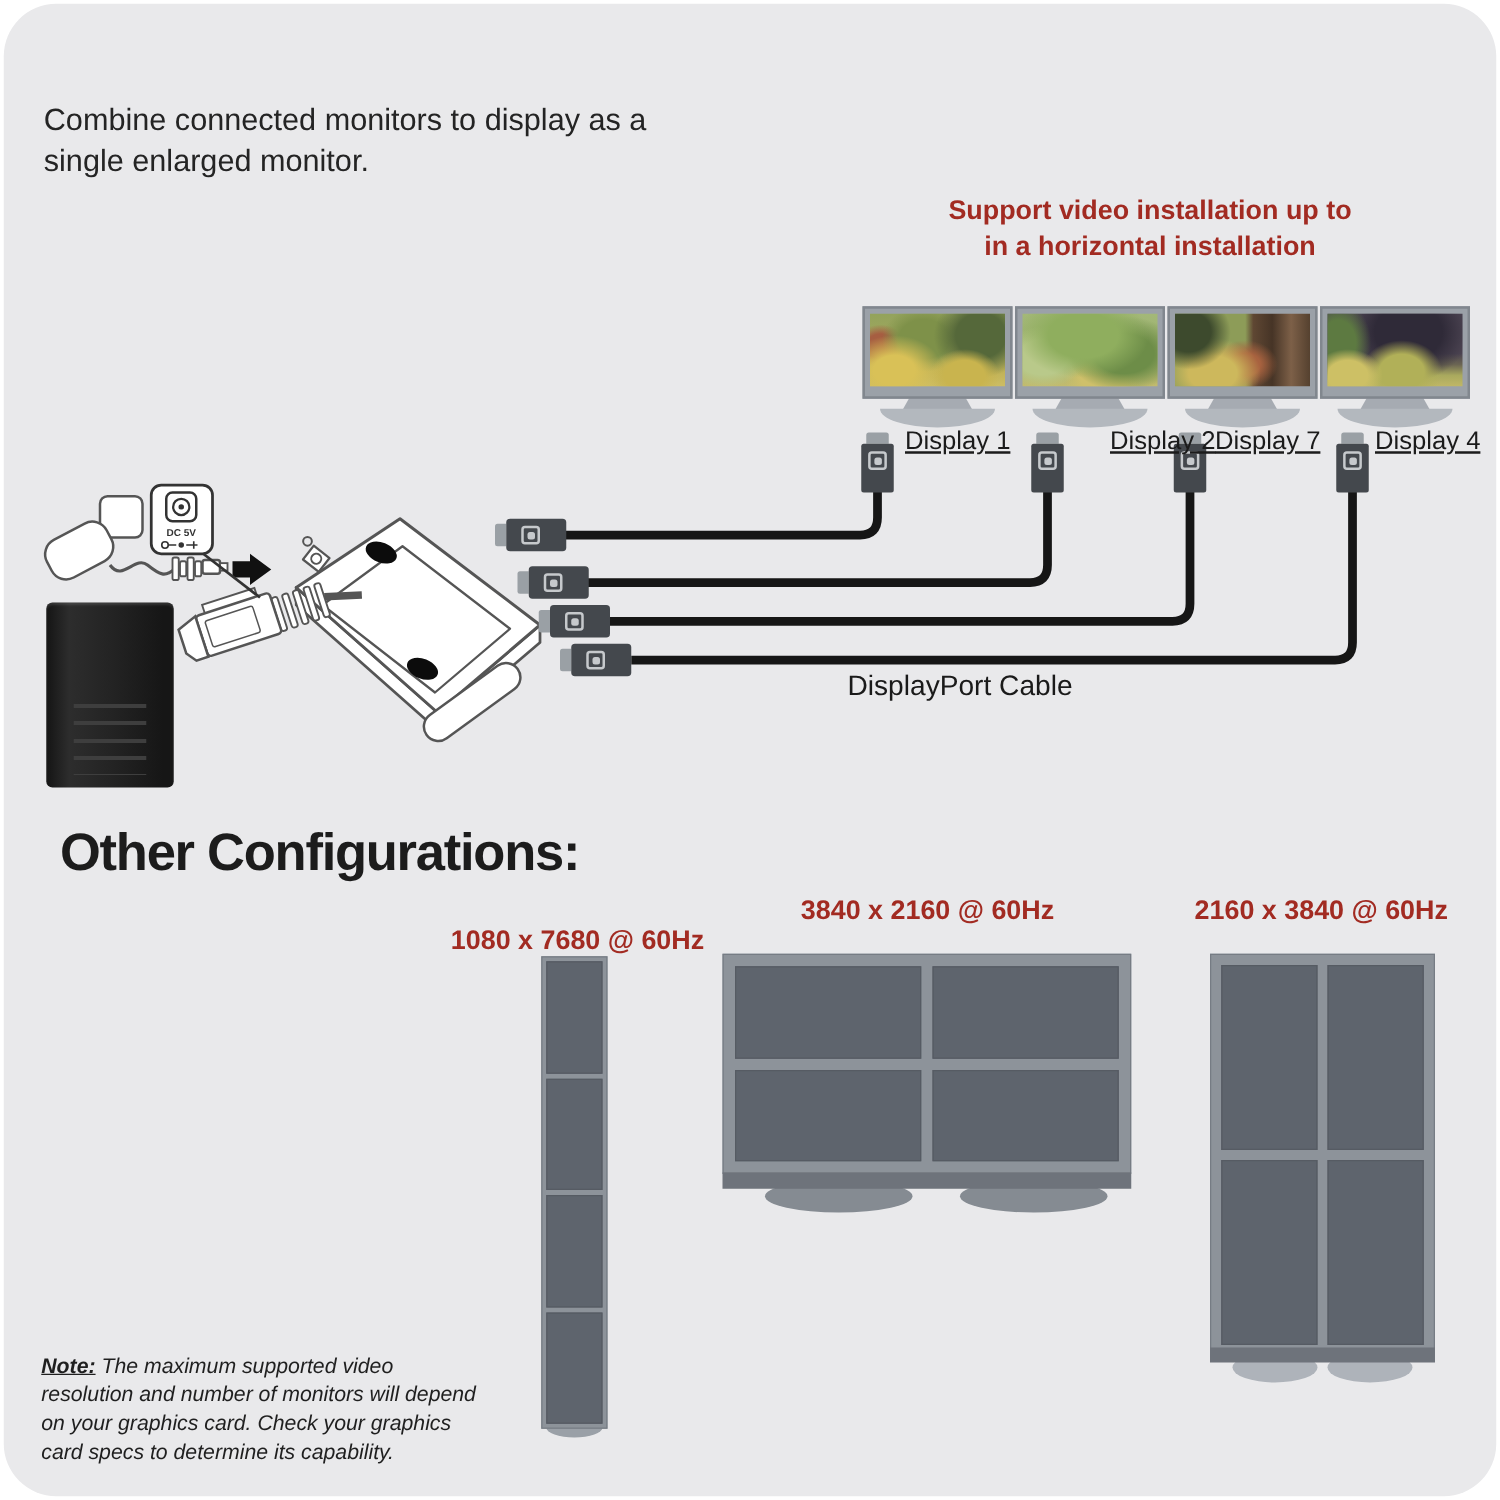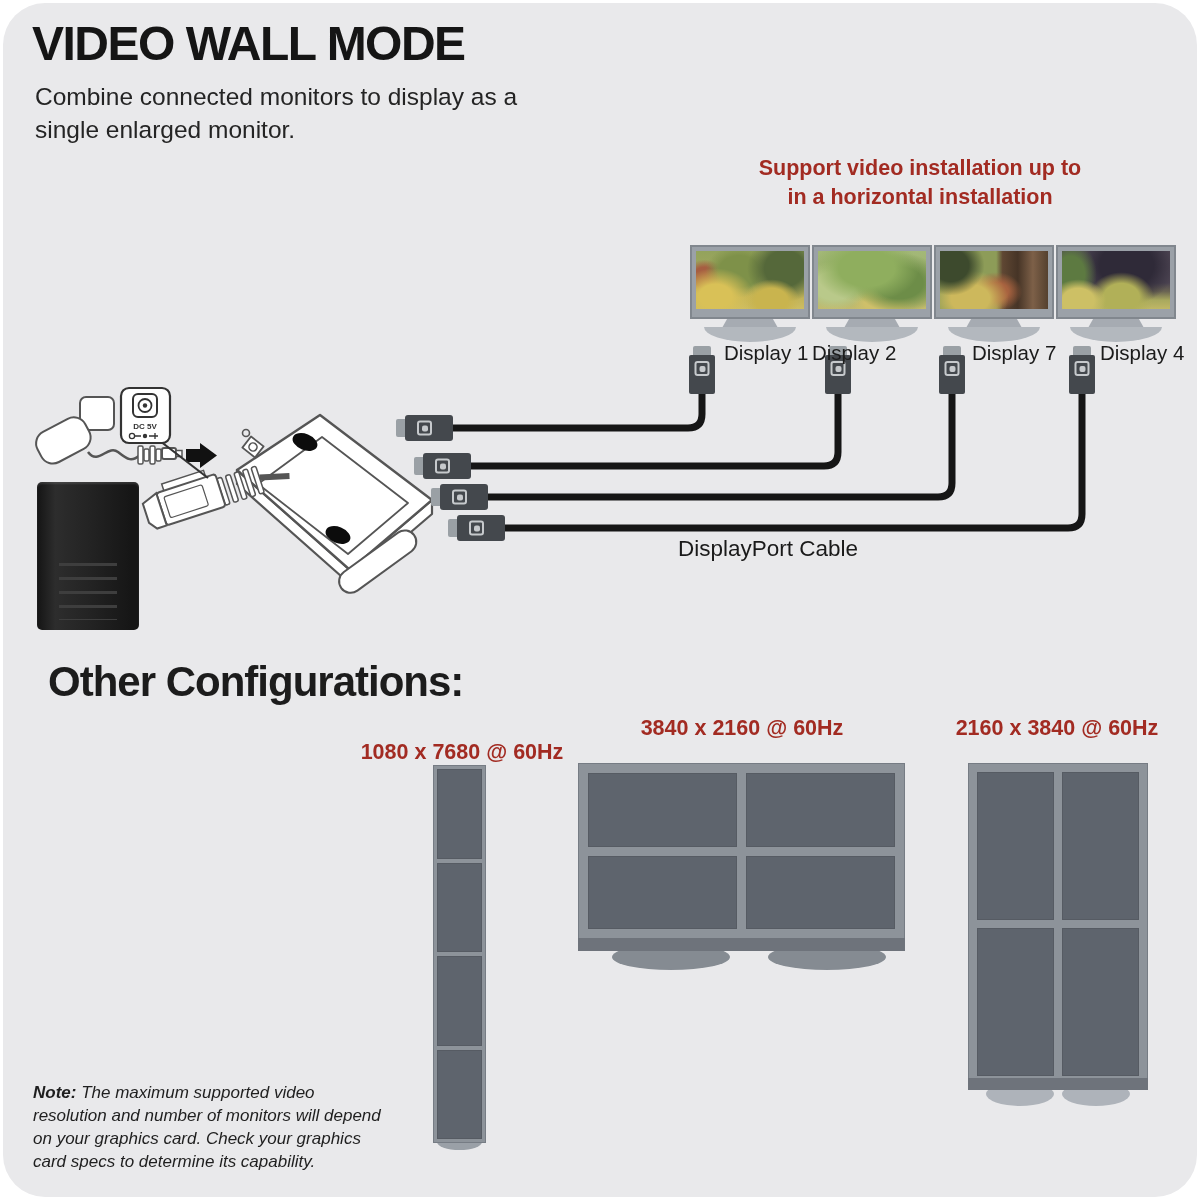--- a/index.html
+++ b/index.html
@@ -51,21 +51,21 @@
   .vconn .tip{height:9px;margin:0 4px;background:#9aa0a5;border-radius:2px 2px 0 0;}
   .vconn .body{height:39px;background:#44484d;border-radius:2px;position:relative;}
   .dp-logo{position:absolute;width:11px;height:11px;border:2px solid #c6c9cc;border-radius:3px;}
   .vconn .dp-logo{left:50%;top:6px;transform:translateX(-50%);}
   .dp-logo::after{content:"";position:absolute;inset:2.5px;background:#c6c9cc;border-radius:2px;}
   .hconn{position:absolute;width:57px;height:26px;}
   .hconn .tip{position:absolute;left:0;top:4px;width:9px;height:18px;background:#9aa0a5;border-radius:2px 0 0 2px;}
   .hconn .body{position:absolute;left:9px;top:0;width:48px;height:26px;background:#44484d;border-radius:3px;}
   .hconn .dp-logo{left:12px;top:50%;transform:translateY(-50%);}
 
-  .display-label{position:absolute;font-size:20.5px;color:#1b1b1b;}
+  .display-label{position:absolute;font-size:20.5px;color:#1b1b1b;text-decoration:underline;}
   .cable-label{position:absolute;left:678px;top:536px;font-size:22.5px;color:#1a1a1a;}
 
   .overlay{position:absolute;left:0;top:0;pointer-events:none;}
 
   
   .tower{position:absolute;left:37px;top:482px;width:102px;height:148px;border-radius:5px;
     background:linear-gradient(90deg,#141414,#2d2d2d 18%,#232323 52%,#161616 92%);
     box-shadow:inset 0 2px 2px rgba(255,255,255,.12);}
   .tower .vents{position:absolute;left:22%;right:22%;top:55%;height:38%;
     background:repeating-linear-gradient(180deg,#3e3e3e 0 3px,rgba(0,0,0,0) 3px 14px);}
@@ -85,29 +85,28 @@
   .stripB{left:578px;top:938px;width:327px;height:13px;}
   .stripC{left:968px;top:1078px;width:180px;height:12px;}
   .foot{position:absolute;border-radius:50%;z-index:2;}
   .footA{left:437px;top:1134px;width:45px;height:16px;background:#9aa0a7;}
   .footB1{left:612px;top:944px;width:118px;height:26px;background:#858b92;}
   .footB2{left:768px;top:944px;width:118px;height:26px;background:#858b92;}
   .footC1{left:986px;top:1082px;width:68px;height:24px;background:#aeb3ba;}
   .footC2{left:1062px;top:1082px;width:68px;height:24px;background:#aeb3ba;}
 
   .footnote{position:absolute;left:33px;top:1064px;width:352px;font-size:17px;line-height:23px;font-style:italic;color:#1f1f1f;}
-  .footnote b{font-style:italic;}
+  .footnote b{font-style:italic;text-decoration:underline;}
 </style>
 </head>
 <body>
 
 <div class="canvas">
   <div class="panel"></div>
 
-  <h1 class="title">VIDEO WALL MODE</h1>
   <p class="subtitle">Combine connected monitors to display as a single enlarged monitor.</p>
 
   <div class="support">
     <div>Support video installation up to</div>
     <div>in a horizontal installation</div>
   </div>
 
   <div class="monitor-row">
     <div class="stand-neck" style="left:32px"></div>
     <div class="stand-neck" style="left:154px"></div>
@@ -246,21 +245,21 @@
       </div>
     </div>
   <div class="vconn" style="left:1069px;top:346px">
       <div class="tip"></div>
       <div class="body">
         <span class="dp-logo"></span>
       </div>
     </div>
 
   <div class="display-label" style="left:724px;top:341px">Display 1</div>
-  <div class="display-label" style="left:812px;top:341px">Display 2</div>
+  <div class="display-label" style="left:888px;top:341px">Display 2</div>
   <div class="display-label" style="left:972px;top:341px">Display 7</div>
   <div class="display-label" style="left:1100px;top:341px">Display 4</div>
 
   <div class="cable-label">DisplayPort Cable</div>
 
   <h2 class="h2">Other Configurations:</h2>
 
   <div class="config-label cl1">1080 x 7680 @ 60Hz</div>
   <div class="config-label cl2">3840 x 2160 @ 60Hz</div>
   <div class="config-label cl3">2160 x 3840 @ 60Hz</div>

